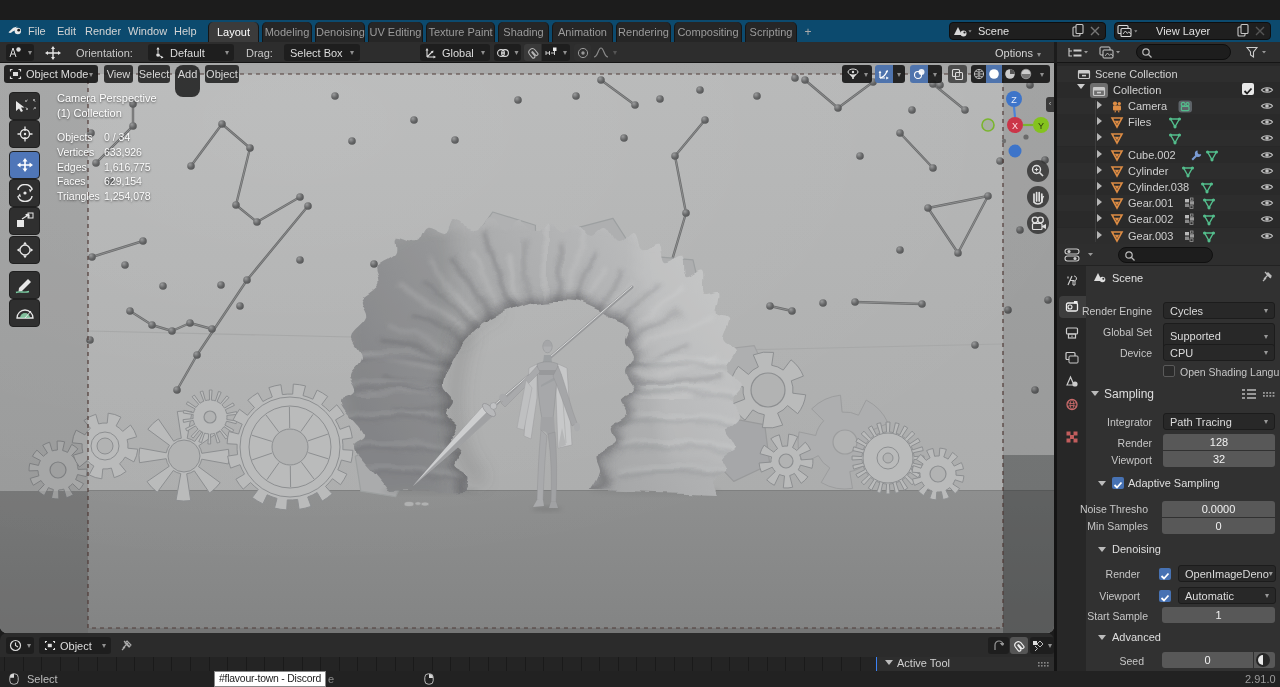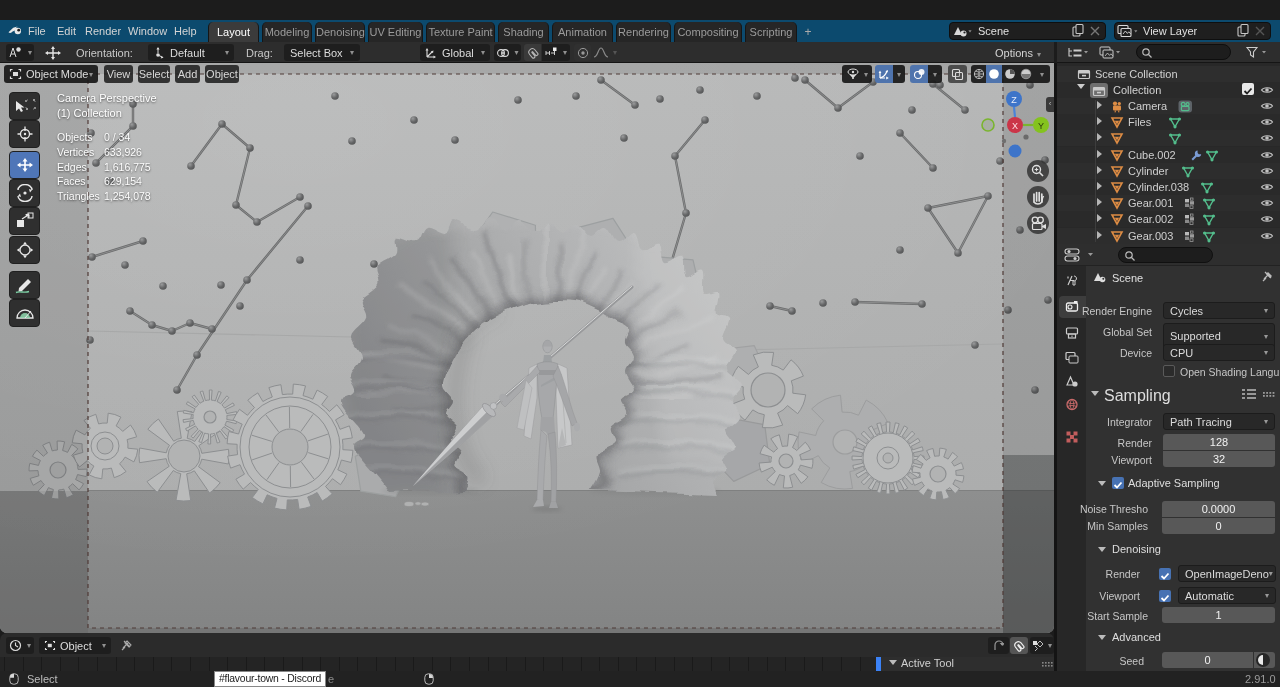--- a/index.html
+++ b/index.html
@@ -46,21 +46,21 @@
           <path d="M20,4 L28,12 M28,4 L20,12" stroke="#777" stroke-width="1.4"></path>
         </svg>
       </div>
       <div class="abs" style="left:1114px;top:2px;width:157px;height:18px;background:#1f1f1f;border:1px solid #0f0f0f;border-radius:4px;display:flex;align-items:center;">
         <svg width="24" height="16" viewBox="0 0 24 16">
           <rect x="3" y="2.5" width="10" height="8" rx="1" fill="none" stroke="#d8d8d8" stroke-width="1.1"></rect>
           <rect x="6" y="5.5" width="10" height="8" rx="1" fill="#1f1f1f" stroke="#d8d8d8" stroke-width="1.1"></rect>
           <path d="M8,11 l2.4,-3 2,2.4 1.4,-1.6 2,2.2" fill="none" stroke="#d8d8d8" stroke-width="0.9"></path>
           <path d="M19,7 l4,0 -2,3 z" fill="#8a8a8a" transform="scale(0.8) translate(5,2)"></path>
         </svg>
-        <div style="flex:1;font-size:11px;color:#e0e0e0;padding-left:4px;">View Layer</div>
+        <div style="flex:1;font-size:11px;color:#e0e0e0;padding-left:4px;margin-left:13px;">View Layer</div>
         <svg width="34" height="16" viewBox="0 0 34 16">
           <rect x="2" y="4" width="7" height="9" rx="1" fill="none" stroke="#c8c8c8" stroke-width="1.1"></rect>
           <rect x="5" y="1.5" width="7" height="9" rx="1" fill="#1f1f1f" stroke="#c8c8c8" stroke-width="1.1"></rect>
           <path d="M20,4 L28,12 M28,4 L20,12" stroke="#555" stroke-width="1.4"></path>
         </svg>
       </div>
     </div>
     <div class="abs" style="left:0;top:42px;width:1054px;height:21px;background:#2d2d2d;border-bottom:1px solid #151515;">
       <div class="abs widget" style="left:6px;top:2px;width:28px;height:17px;justify-content:center;">
         <svg width="16" height="13" viewBox="0 0 16 13">
@@ -495,21 +495,21 @@
     <div class="abs widget" style="left:4px;top:65px;width:94px;height:18px;padding:0 5px;background:rgba(24,24,24,0.92);">
       <svg width="13" height="12" viewBox="0 0 13 12">
         <path d="M1.5,3.5 L1.5,1.5 L3.5,1.5 M9.5,1.5 L11.5,1.5 L11.5,3.5 M11.5,8.5 L11.5,10.5 L9.5,10.5 M3.5,10.5 L1.5,10.5 L1.5,8.5" stroke="#ddd" stroke-width="1.2" fill="none"></path>
         <rect x="4" y="4" width="5" height="4" fill="#ddd"></rect>
       </svg>
       <span style="margin-left:4px;">Object Mode</span>
       <span class="vee" style="margin-left:auto;">▾</span>
     </div>
     <div class="abs" style="left:104px;top:65px;width:29px;height:18px;background:rgba(35,35,35,0.9);border-radius:3px;color:#d8d8d8;font-size:11px;text-align:center;line-height:18px;">View</div>
     <div class="abs" style="left:138px;top:65px;width:32px;height:18px;background:rgba(35,35,35,0.9);border-radius:3px;color:#d8d8d8;font-size:11px;text-align:center;line-height:18px;">Select</div>
-    <div class="abs" style="left:175px;top:65px;width:25px;height:18px;background:rgba(35,35,35,0.9);border-radius:3px;color:#d8d8d8;font-size:11px;text-align:center;line-height:18px;">Add</div>
+    <div class="abs" style="left:175px;top:65px;width:25px;height:32px;background:rgba(35,35,35,0.9);border-radius:8px;color:#d8d8d8;font-size:11px;text-align:center;line-height:18px;">Add</div>
     <div class="abs" style="left:205px;top:65px;width:34px;height:18px;background:rgba(35,35,35,0.9);border-radius:3px;color:#d8d8d8;font-size:11px;text-align:center;line-height:18px;">Object</div>
     <div class="abs widget" style="left:842px;top:65px;width:30px;height:18px;background:rgba(24,24,24,0.92);justify-content:center;">
       <svg width="14" height="12" viewBox="0 0 14 12">
         <ellipse cx="7" cy="4" rx="5" ry="3" fill="none" stroke="#ddd" stroke-width="1"></ellipse>
         <circle cx="7" cy="4" r="1.2" fill="#ddd"></circle>
         <path d="M4,7 L10,7 L7.8,9.5 L7.8,11 L6.2,11 L6.2,9.5 Z" fill="#ddd"></path>
       </svg>
       <span class="vee">▾</span>
     </div>
     <div class="abs" style="left:875px;top:65px;width:30px;height:18px;display:flex;">
@@ -937,21 +937,21 @@
       </svg>
       <div class="abs" style="right:128px;top:61px;font-size:10.5px;color:#c6c6c6;white-space:nowrap;">Render Engine</div>
       <div class="abs" style="left:106px;top:58px;width:112px;height:17px;background:#282828;border:1px solid #1c1c1c;border-radius:3px;color:#dcdcdc;font-size:11px;display:flex;align-items:center;padding:0 6px;">Cycles<span style="margin-left:auto;color:#999;font-size:8px;">▾</span></div>
       <div class="abs" style="right:128px;top:82px;font-size:10.5px;color:#c6c6c6;white-space:nowrap;">Global Set</div>
       <div class="abs" style="left:106px;top:79px;width:112px;height:26px;background:#282828;border:1px solid #1c1c1c;border-radius:3px;color:#dcdcdc;font-size:11px;display:flex;align-items:center;padding:0 6px;">Supported<span style="margin-left:auto;color:#999;font-size:8px;">▾</span></div>
       <div class="abs" style="right:128px;top:103px;font-size:10.5px;color:#c6c6c6;white-space:nowrap;">Device</div>
       <div class="abs" style="left:106px;top:100px;width:112px;height:17px;background:#282828;border:1px solid #1c1c1c;border-radius:3px;color:#dcdcdc;font-size:11px;display:flex;align-items:center;padding:0 6px;">CPU<span style="margin-left:auto;color:#999;font-size:8px;">▾</span></div>
       <div class="abs" style="left:106px;top:121px;width:12px;height:12px;background:#2b2b2b;border:1px solid #5a5a5a;border-radius:2px;"></div>
       <div class="abs" style="left:123px;top:122px;font-size:10.5px;color:#c6c6c6;white-space:nowrap;overflow:hidden;width:99px;">Open Shading Langu...</div>
       <div class="abs" style="left:34px;top:147px;width:0;height:0;border-left:4px solid transparent;border-right:4px solid transparent;border-top:5px solid #bbb;"></div>
-      <div class="abs" style="left:47px;top:143px;font-size:16px;color:#dedede;">Sampling</div>
+      <div class="abs" style="left:47px;top:143px;font-size:12px;color:#dedede;">Sampling</div>
       <svg class="abs" style="left:184px;top:144px" width="18" height="12" viewBox="0 0 18 12">
         <path d="M1,2 l3,0 M1,6 l3,0 M1,10 l3,0 M6,2 l9,0 M6,6 l9,0 M6,10 l9,0" stroke="#bbb" stroke-width="1.4"></path>
       </svg>
       <svg class="abs" style="left:205px;top:144px" width="16" height="12" viewBox="0 0 16 12">
         <g fill="#999">
           <rect x="1.0" y="4" width="1.8" height="1.8"></rect>
           <rect x="1.0" y="7" width="1.8" height="1.8"></rect>
           <rect x="4.2" y="4" width="1.8" height="1.8"></rect>
           <rect x="4.2" y="7" width="1.8" height="1.8"></rect>
           <rect x="7.4" y="4" width="1.8" height="1.8"></rect>
@@ -1089,21 +1089,21 @@
         <div class="abs" style="left:897px;top:0;width:1px;height:14px;background:#1a1a1a;"></div>
         <div class="abs" style="left:915px;top:0;width:1px;height:14px;background:#1a1a1a;"></div>
         <div class="abs" style="left:934px;top:0;width:1px;height:14px;background:#1a1a1a;"></div>
         <div class="abs" style="left:953px;top:0;width:1px;height:14px;background:#1a1a1a;"></div>
         <div class="abs" style="left:971px;top:0;width:1px;height:14px;background:#1a1a1a;"></div>
         <div class="abs" style="left:990px;top:0;width:1px;height:14px;background:#1a1a1a;"></div>
         <div class="abs" style="left:1008px;top:0;width:1px;height:14px;background:#1a1a1a;"></div>
         <div class="abs" style="left:1027px;top:0;width:1px;height:14px;background:#1a1a1a;"></div>
         <div class="abs" style="left:1046px;top:0;width:1px;height:14px;background:#1a1a1a;"></div>
       </div>
-      <div class="abs" style="left:876px;top:24px;width:178px;height:14px;background:#2e2e2e;border-left:5px solid #3b82f6;">
+      <div class="abs" style="left:876px;top:24px;width:178px;height:14px;background:#2e2e2e;border-left:1px solid #3b82f6;">
         <div class="abs" style="left:8px;top:3px;width:0;height:0;border-left:4px solid transparent;border-right:4px solid transparent;border-top:5px solid #bbb;"></div>
         <div class="abs" style="left:20px;top:0px;font-size:11px;color:#d0d0d0;">Active Tool</div>
         <svg class="abs" style="left:160px;top:4px" width="14" height="8" viewBox="0 0 14 8">
           <g fill="#888">
             <rect x="1" y="1" width="1.6" height="1.6"></rect>
             <rect x="1" y="4" width="1.6" height="1.6"></rect>
             <rect x="4" y="1" width="1.6" height="1.6"></rect>
             <rect x="4" y="4" width="1.6" height="1.6"></rect>
             <rect x="7" y="1" width="1.6" height="1.6"></rect>
             <rect x="7" y="4" width="1.6" height="1.6"></rect>

